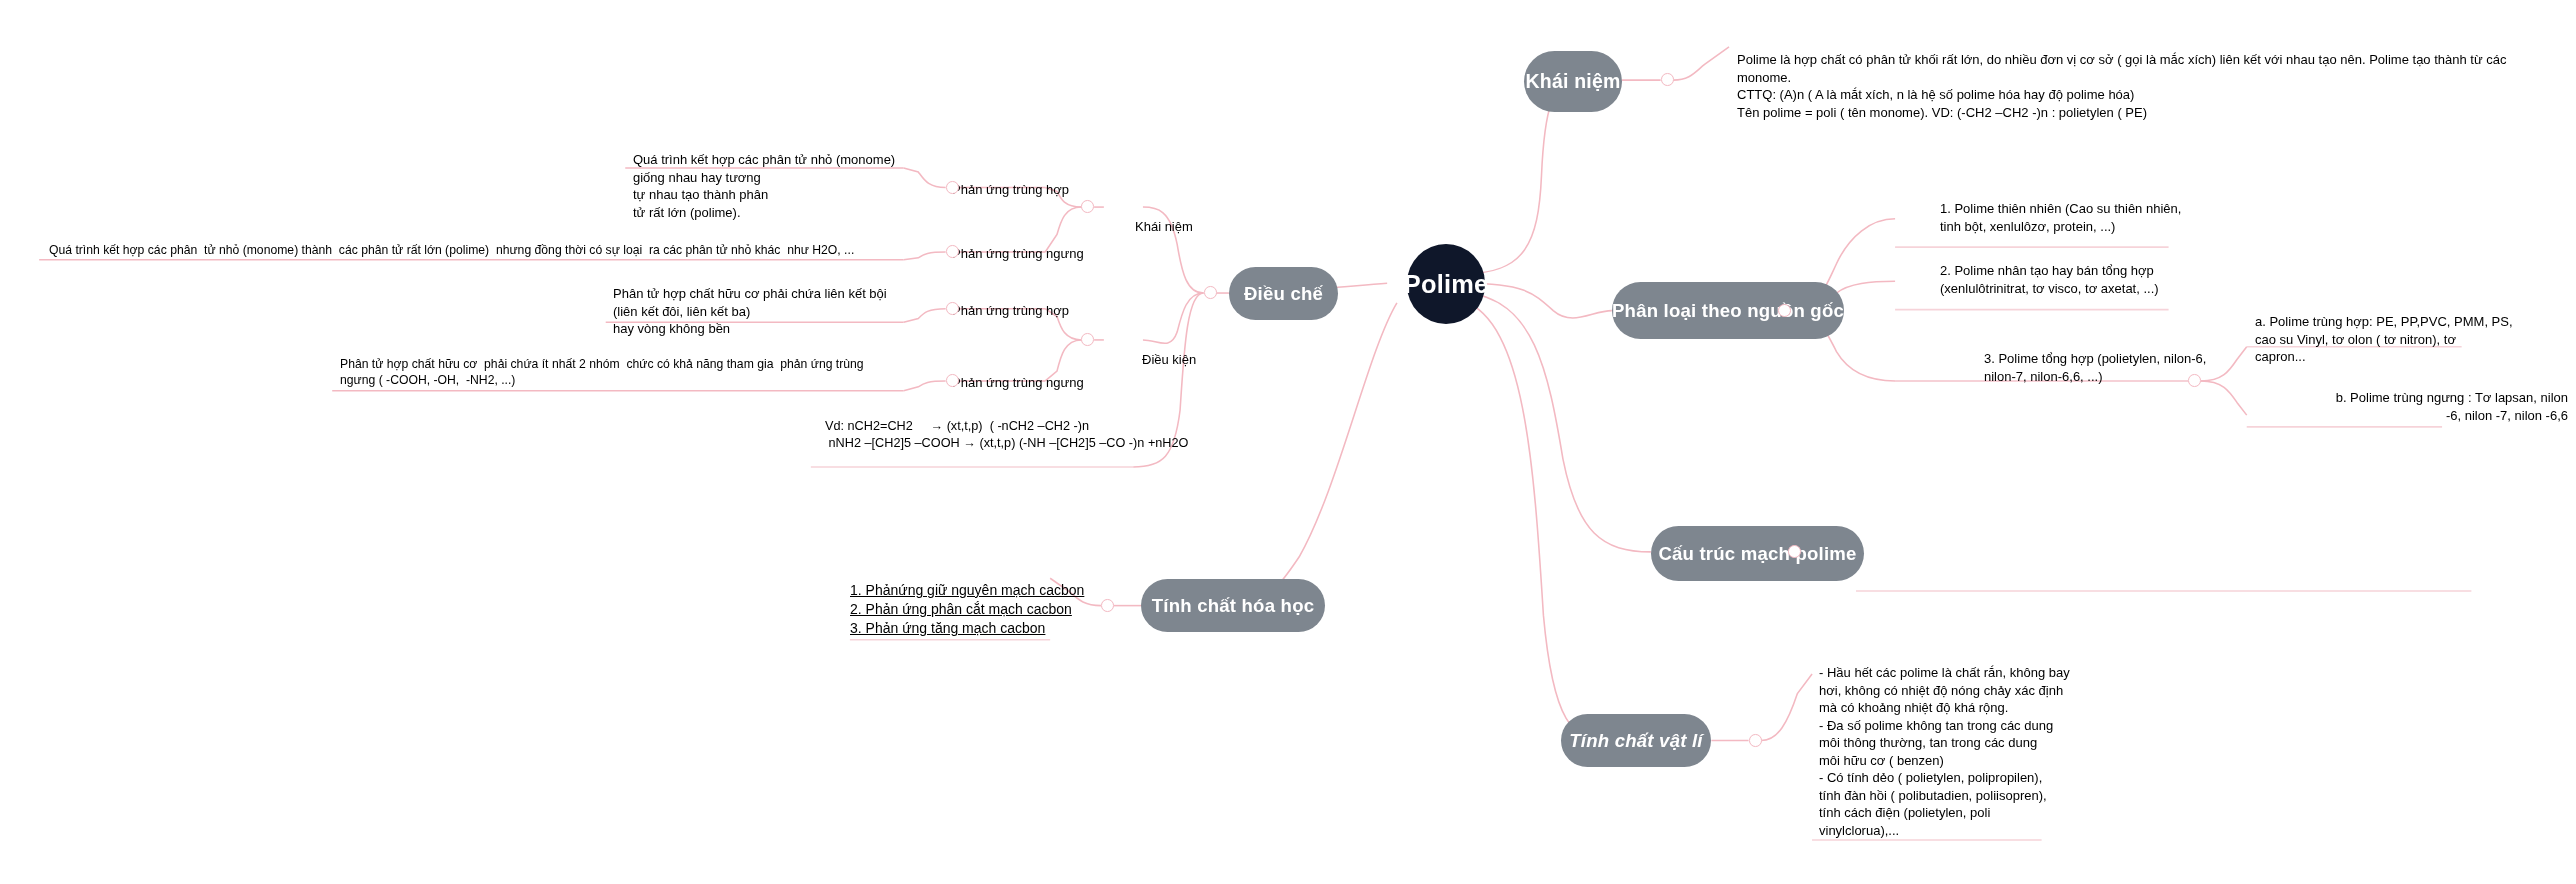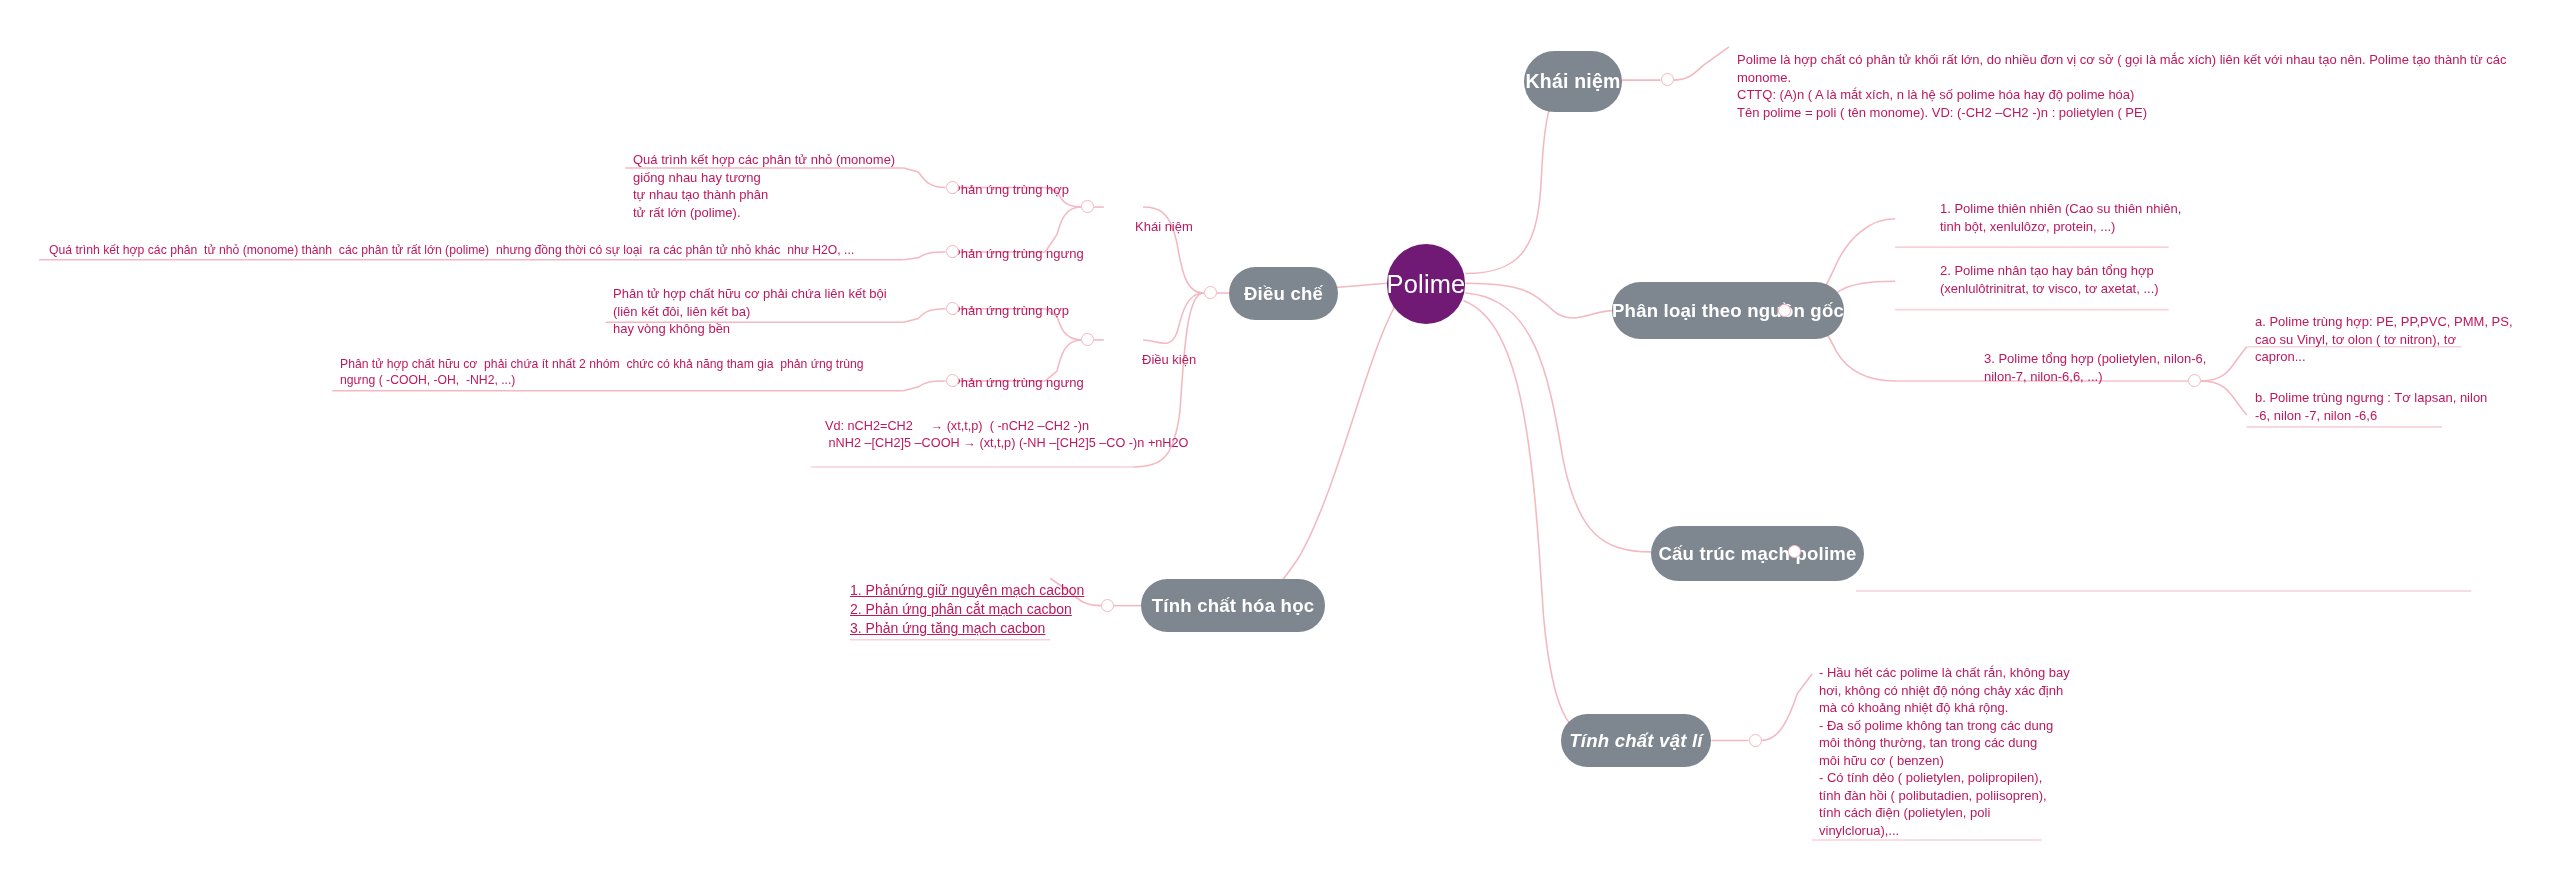--- a/index.html
+++ b/index.html
@@ -28,27 +28,28 @@
     justify-content: center;
     background: #7e868f;
     color: #ffffff;
     border-radius: 33px;
     font-weight: bold;
     letter-spacing: 0.2px;
     white-space: nowrap;
     z-index: 4;
   }
   .node.root {
-    background: #701a75;
+    background: #0f172a;
     border-radius: 43px;
-    font-weight: normal;
+    font-weight: bold;
+    margin-left: 20px;
   }
   .leaf {
     position: absolute;
-    color: #be185d;
+    color: #000000;
     line-height: 1.35;
     z-index: 3;
     white-space: pre-line;
   }
   .leaf.nowrap { white-space: pre; }
   .conn-dot {
     position: absolute;
     width: 12.7px; height: 12.7px;
     border: 1.6px solid #f3b9c2;
     border-radius: 50%;
@@ -196,21 +197,21 @@
   <div class="leaf" style="left:1940px; top:262px; width:303px; font-size:13px;">2. Polime nhân tạo hay bán tổng hợp
 (xenlulôtrinitrat, tơ visco, tơ axetat,  ...)</div>
 
   <div class="leaf" style="left:1984px; top:350px; width:293px; font-size:13px;">3. Polime tổng hợp (polietylen, nilon-6,
 nilon-7, nilon-6,6, ...)</div>
 
   <div class="leaf" style="left:2255px; top:313px; width:313px; font-size:13px;">a. Polime trùng hợp: PE, PP,PVC, PMM, PS,
 cao su  Vinyl, tơ olon ( tơ nitron),  tơ
 capron...</div>
 
-  <div class="leaf" style="left:2255px; top:389px; width:313px; font-size:13px;">b. Polime trùng ngưng : Tơ lapsan, nilon
+  <div class="leaf" style="left:2255px; top:389px; width:313px; font-size:13px;text-align:right;">b. Polime trùng ngưng : Tơ lapsan, nilon
 -6, nilon -7, nilon  -6,6</div>
 
 
   <div class="leaf" style="left:1819px; top:664px; width:274px; font-size:13px;">- Hầu hết các polime là chất rắn, không bay
 hơi, không có nhiệt độ  nóng chảy xác định
 mà có khoảng nhiệt độ khá rộng.
 - Đa số polime không tan trong các dung
 môi thông thường, tan trong  các dung
 môi hữu cơ ( benzen)
 - Có tính dẻo ( polietylen, polipropilen),

